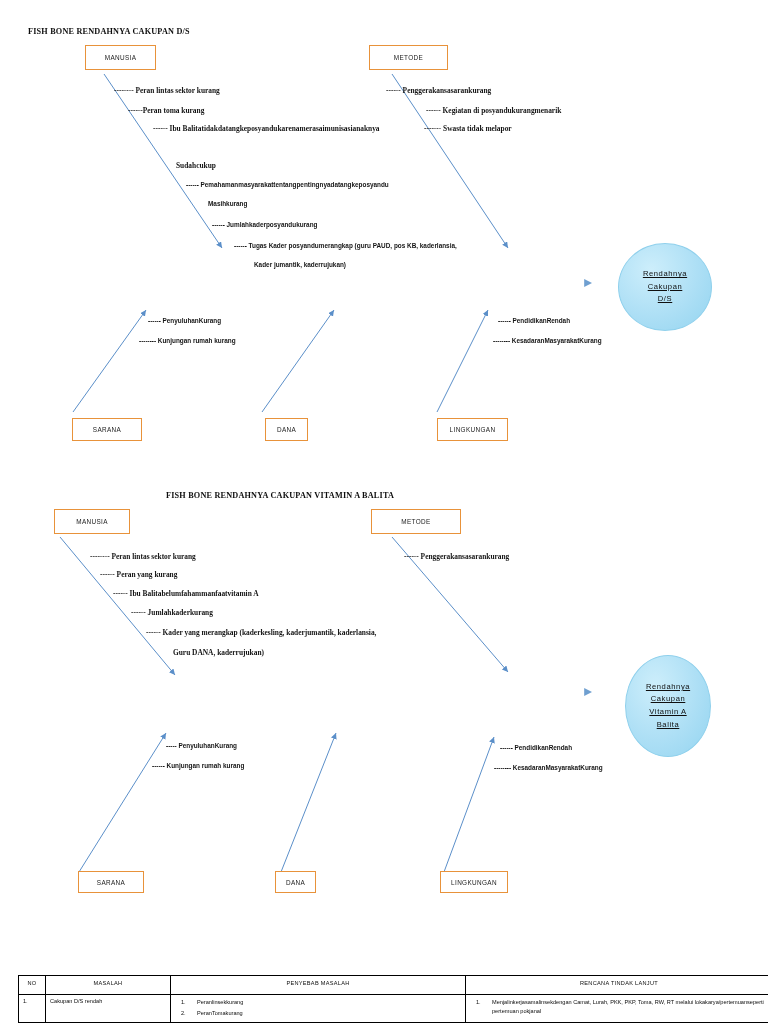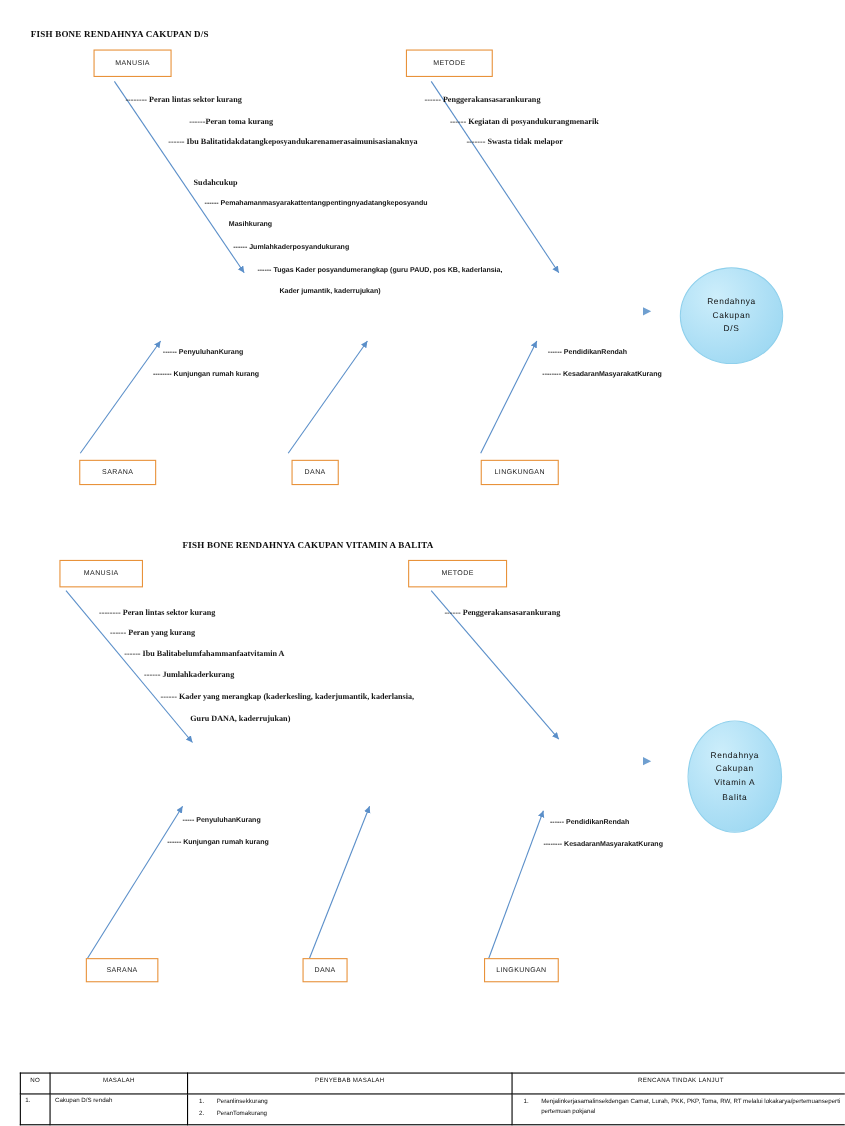--- a/index.html
+++ b/index.html
@@ -69,20 +69,21 @@
     border: 1px solid #8fd0ec;
     display: flex;
     flex-direction: column;
     align-items: center;
     justify-content: center;
     text-align: center;
     font-size: 7.6px;
     letter-spacing: 0.6px;
     line-height: 1.65;
     color: #0f0f0f;
+    text-decoration: underline;
   }
   
   .rtl-table {
     position: absolute;
     left: 18px;
     top: 975px;
     width: 734px;
     border-collapse: collapse;
     table-layout: fixed;
     font-size: 5.6px;
@@ -159,31 +160,31 @@
 
   <div class="diag-title" style="left:28px; top:27px;">FISH BONE RENDAHNYA CAKUPAN D/S</div>
 
   <div class="cat-box" style="left:85px; top:45px; width:71px; height:25px;">MANUSIA</div>
   <div class="cat-box" style="left:369px; top:45px; width:79px; height:25px;">METODE</div>
   <div class="cat-box" style="left:72px; top:418px; width:70px; height:23px;">SARANA</div>
   <div class="cat-box" style="left:265px; top:418px; width:43px; height:23px;">DANA</div>
   <div class="cat-box" style="left:437px; top:418px; width:71px; height:23px;">LINGKUNGAN</div>
 
   <div class="cause serif" style="left:114px; top:87px;">-------- Peran lintas sektor kurang</div>
-  <div class="cause serif" style="left:128px; top:107px;margin-left:44px;">------Peran toma kurang</div>
+  <div class="cause serif" style="left:128px; top:107px;">------Peran toma kurang</div>
   <div class="cause serif" style="left:153px; top:125px;">------ Ibu Balitatidakdatangkeposyandukarenamerasaimunisasianaknya</div>
   <div class="cause serif" style="left:176px; top:162px;">Sudahcukup</div>
   <div class="cause" style="left:186px; top:181px;">------ Pemahamanmasyarakattentangpentingnyadatangkeposyandu</div>
   <div class="cause" style="left:208px; top:200px;">Masihkurang</div>
   <div class="cause" style="left:212px; top:221px;">------ Jumlahkaderposyandukurang</div>
   <div class="cause" style="left:234px; top:242px;">------ Tugas Kader posyandumerangkap (guru PAUD, pos KB, kaderlansia,</div>
   <div class="cause" style="left:254px; top:261px;">Kader jumantik, kaderrujukan)</div>
 
   <div class="cause serif" style="left:386px; top:87px;">------ Penggerakansasarankurang</div>
-  <div class="cause serif" style="left:409px; top:107px;">------ Kegiatan di posyandukurangmenarik</div>
+  <div class="cause serif" style="left:426px; top:107px;">------ Kegiatan di posyandukurangmenarik</div>
   <div class="cause serif" style="left:424px; top:125px;">------- Swasta tidak melapor</div>
 
   <div class="cause" style="left:148px; top:317px;">------ PenyuluhanKurang</div>
   <div class="cause" style="left:139px; top:337px;">-------- Kunjungan rumah  kurang</div>
 
   <div class="cause" style="left:498px; top:317px;">------ PendidikanRendah</div>
   <div class="cause" style="left:493px; top:337px;">-------- KesadaranMasyarakatKurang</div>
 
   <div class="effect-ellipse" style="left:618px; top:243px; width:92px; height:86px;">
     <span>Rendahnya</span>

